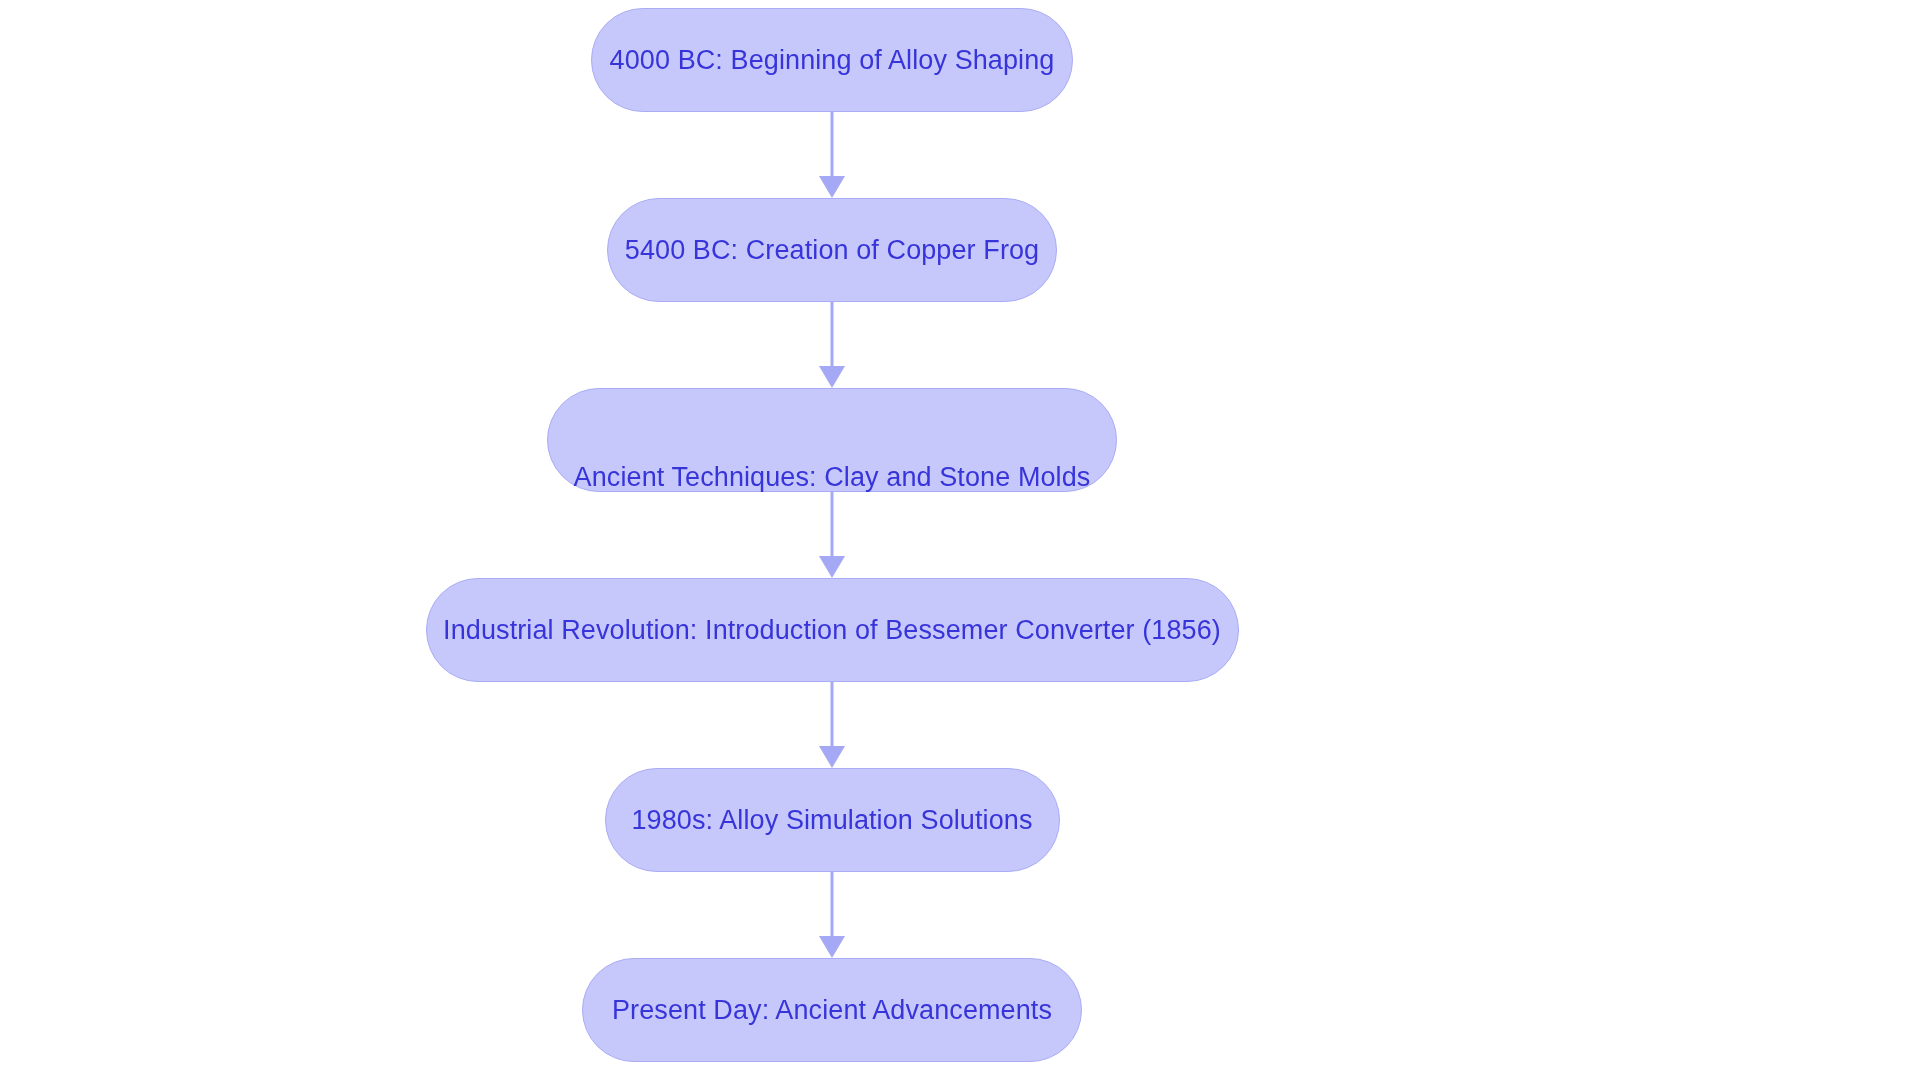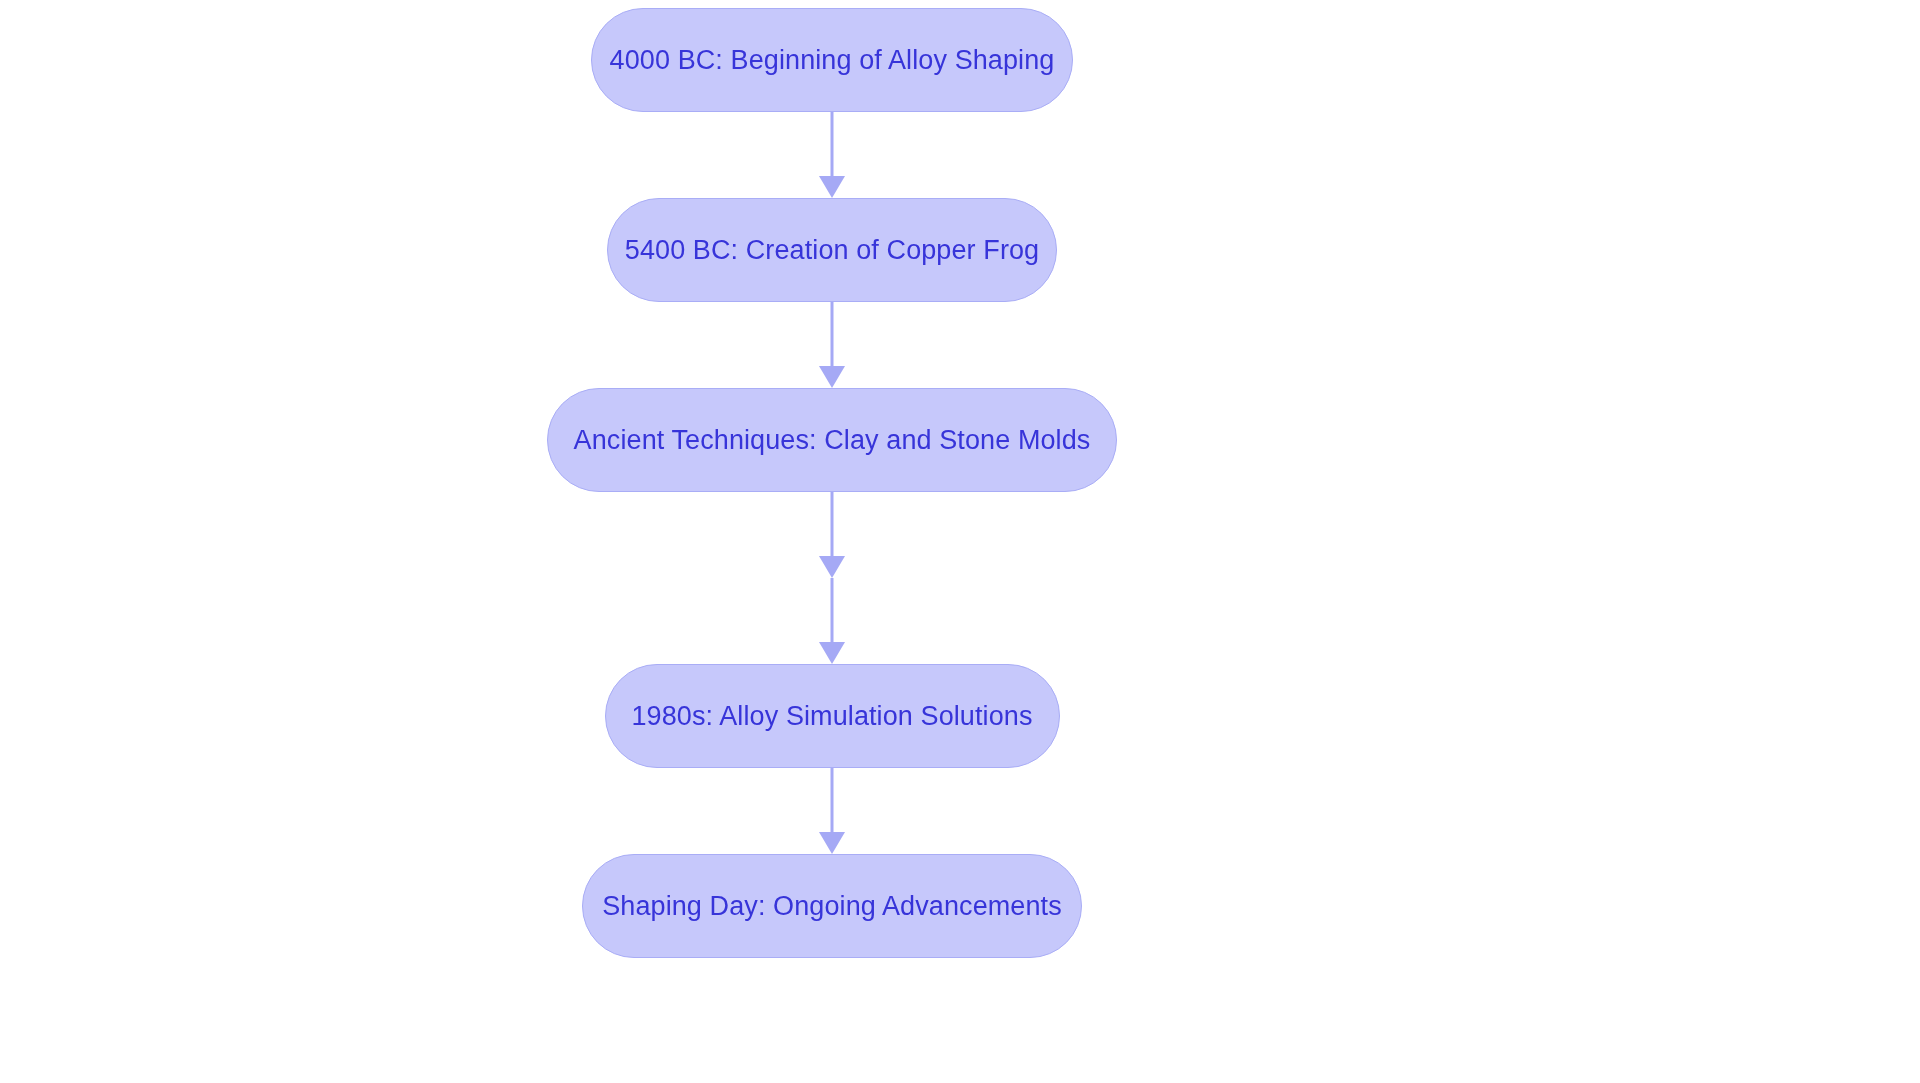--- a/index.html
+++ b/index.html
@@ -70,21 +70,21 @@
     width: 0;
     height: 0;
     border-left: 13px solid transparent;
     border-right: 13px solid transparent;
     border-top: 22px solid #a5a9f5;
   }
 
   
   .n0 { width: 482px; }
   .n1 { width: 450px; }
-  .n2 { width: 570px; }
+  .n2 { width: 570px; align-items: flex-end; }
   .n3 { width: 813px; }
   .n4 { width: 455px; }
   .n5 { width: 500px; }
 
   .top-gap { height: 8px; }
 </style>
 </head>
 <body>
 
 <div id="flowchart">
@@ -111,32 +111,35 @@
 
   <div class="node n2">
     <span class="node-label">Ancient Techniques: Clay and Stone Molds</span>
   </div>
 
   <div class="connector">
     <span class="stem"></span>
     <span class="head"></span>
   </div>
 
+  <div class="node n3">
+    <span class="node-label">Industrial Revolution: Introduction of Bessemer Converter (1856)</span>
+  </div>
 
   <div class="connector">
     <span class="stem"></span>
     <span class="head"></span>
   </div>
 
   <div class="node n4">
     <span class="node-label">1980s: Alloy Simulation Solutions</span>
   </div>
 
   <div class="connector">
     <span class="stem"></span>
     <span class="head"></span>
   </div>
 
   <div class="node n5">
-    <span class="node-label">Shaping Day: Ongoing Advancements</span>
+    <span class="node-label">Present Day: Ancient Advancements</span>
   </div>
 
 </div>
 
 </body></html>

